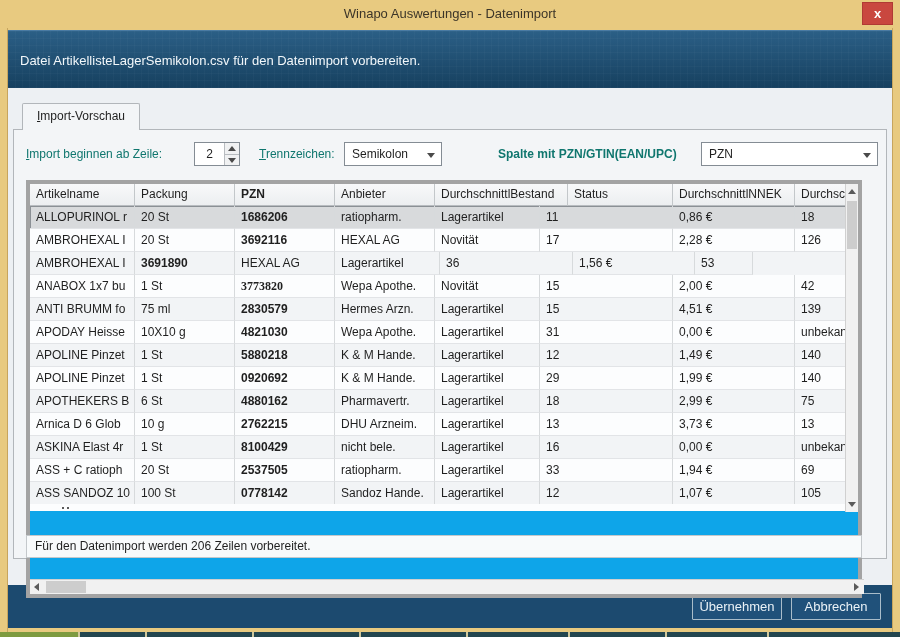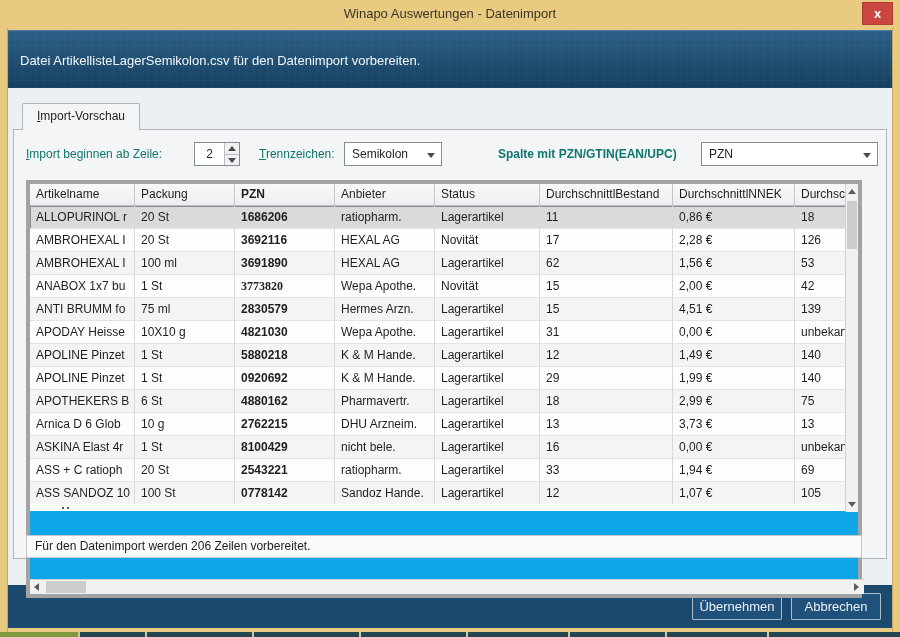--- a/index.html
+++ b/index.html
@@ -149,22 +149,22 @@
         <span class="combo-text">PZN</span>
         <span class="combo-arrow"></span>
       </div>
 
       <div class="grid">
         <div class="thead" id="thead">
             <div class="hcell" style="width: 105px;">Artikelname</div>
             <div class="hcell" style="width: 100px;">Packung</div>
             <div class="hcell bold" style="width: 100px;">PZN</div>
             <div class="hcell" style="width: 100px;">Anbieter</div>
+            <div class="hcell" style="width: 133px;">DurchschnittlBestand</div>
             <div class="hcell" style="width: 105px;">Status</div>
-            <div class="hcell" style="width: 133px;">DurchschnittlBestand</div>
             <div class="hcell" style="width: 122px;">DurchschnittlNNEK</div>
             <div class="hcell" style="width: 58px;">Durchschn</div>
           </div>
         <div class="rows" id="rows">
             <div class="trow selected">
               <div class="cell" style="width: 105px;">ALLOPURINOL r</div>
               <div class="cell" style="width: 100px;">20 St</div>
               <div class="cell bold" style="width: 100px;">1686206</div>
               <div class="cell" style="width: 100px;">ratiopharm.</div>
               <div class="cell" style="width: 105px;">Lagerartikel</div>
@@ -177,25 +177,24 @@
               <div class="cell" style="width: 100px;">20 St</div>
               <div class="cell bold" style="width: 100px;">3692116</div>
               <div class="cell" style="width: 100px;">HEXAL AG</div>
               <div class="cell" style="width: 105px;">Novität</div>
               <div class="cell" style="width: 133px;">17</div>
               <div class="cell" style="width: 122px;">2,28 €</div>
               <div class="cell" style="width: 58px;">126</div>
             </div>
             <div class="trow even">
               <div class="cell" style="width: 105px;">AMBROHEXAL I</div>
-              <div class="cell" style="width: 100px;">100 ml</div>
               <div class="cell bold" style="width: 100px;">3691890</div>
               <div class="cell" style="width: 100px;">HEXAL AG</div>
               <div class="cell" style="width: 105px;">Lagerartikel</div>
-              <div class="cell" style="width: 133px;">62</div>
+              <div class="cell" style="width: 133px;">36</div>
               <div class="cell" style="width: 122px;">1,56 €</div>
               <div class="cell" style="width: 58px;">53</div>
             </div>
             <div class="trow odd">
               <div class="cell" style="width: 105px;">ANABOX 1x7 bu</div>
               <div class="cell" style="width: 100px;">1 St</div>
               <div class="cell bold" style="width: 100px; font-family: Liberation Serif, serif;">3773820</div>
               <div class="cell" style="width: 100px;">Wepa Apothe.</div>
               <div class="cell" style="width: 105px;">Novität</div>
               <div class="cell" style="width: 133px;">15</div>
@@ -268,21 +267,21 @@
               <div class="cell bold" style="width: 100px;">8100429</div>
               <div class="cell" style="width: 100px;">nicht bele.</div>
               <div class="cell" style="width: 105px;">Lagerartikel</div>
               <div class="cell" style="width: 133px;">16</div>
               <div class="cell" style="width: 122px;">0,00 €</div>
               <div class="cell" style="width: 58px;">unbekannt</div>
             </div>
             <div class="trow odd">
               <div class="cell" style="width: 105px;">ASS + C ratioph</div>
               <div class="cell" style="width: 100px;">20 St</div>
-              <div class="cell bold" style="width: 100px;">2543221</div>
+              <div class="cell bold" style="width: 100px;">2537505</div>
               <div class="cell" style="width: 100px;">ratiopharm.</div>
               <div class="cell" style="width: 105px;">Lagerartikel</div>
               <div class="cell" style="width: 133px;">33</div>
               <div class="cell" style="width: 122px;">1,94 €</div>
               <div class="cell" style="width: 58px;">69</div>
             </div>
             <div class="trow even">
               <div class="cell" style="width: 105px;">ASS SANDOZ 10</div>
               <div class="cell" style="width: 100px;">100 St</div>
               <div class="cell bold" style="width: 100px;">0778142</div>

